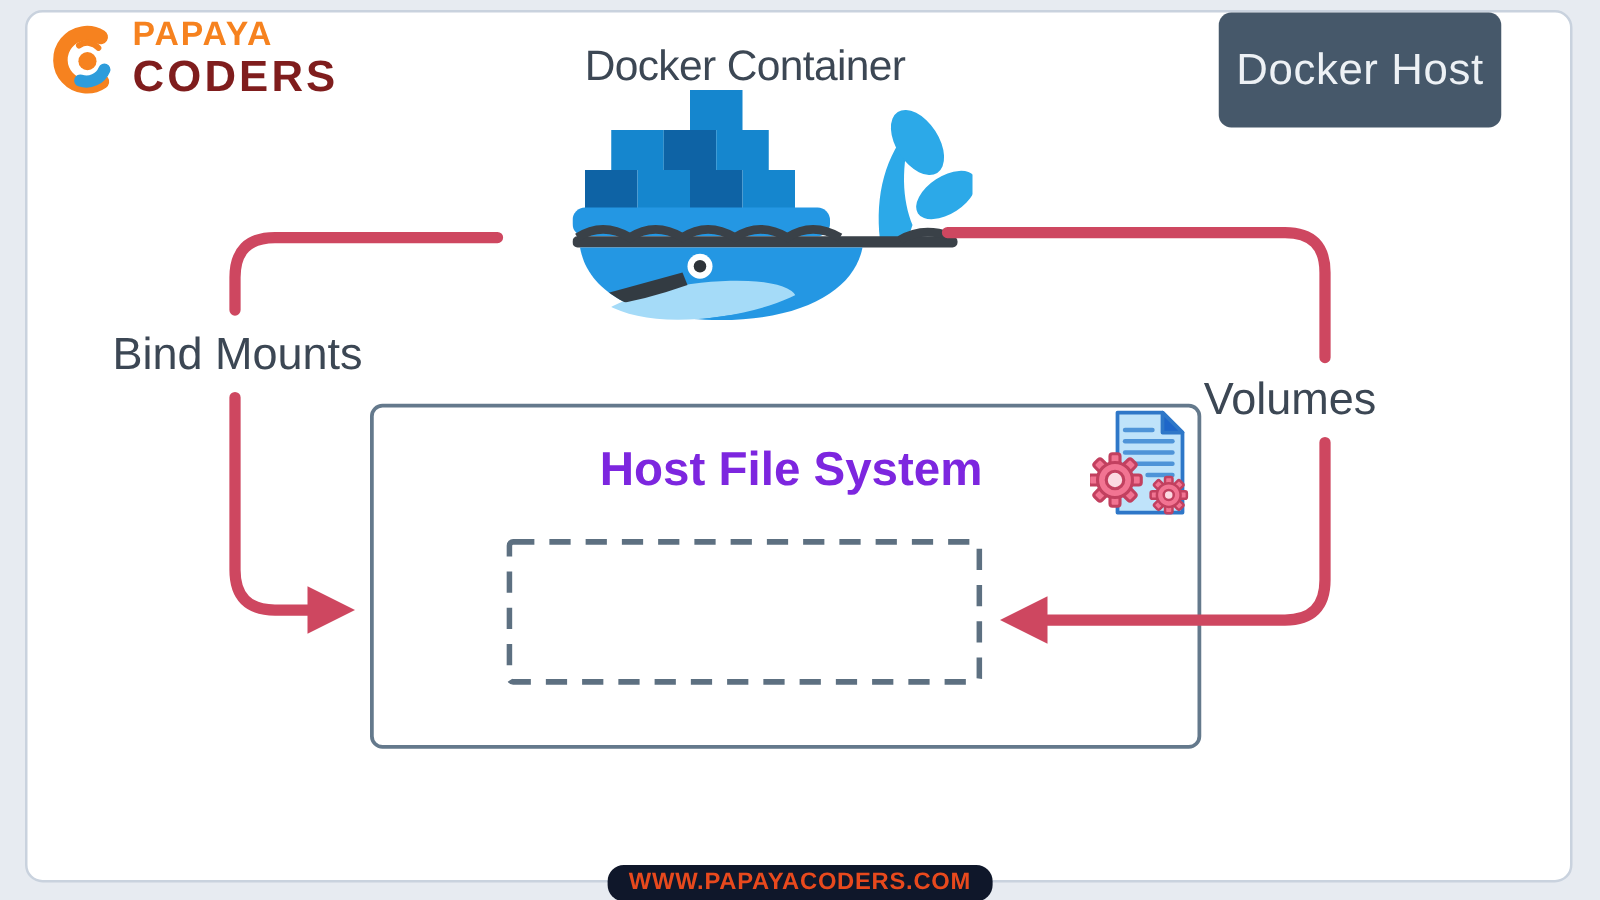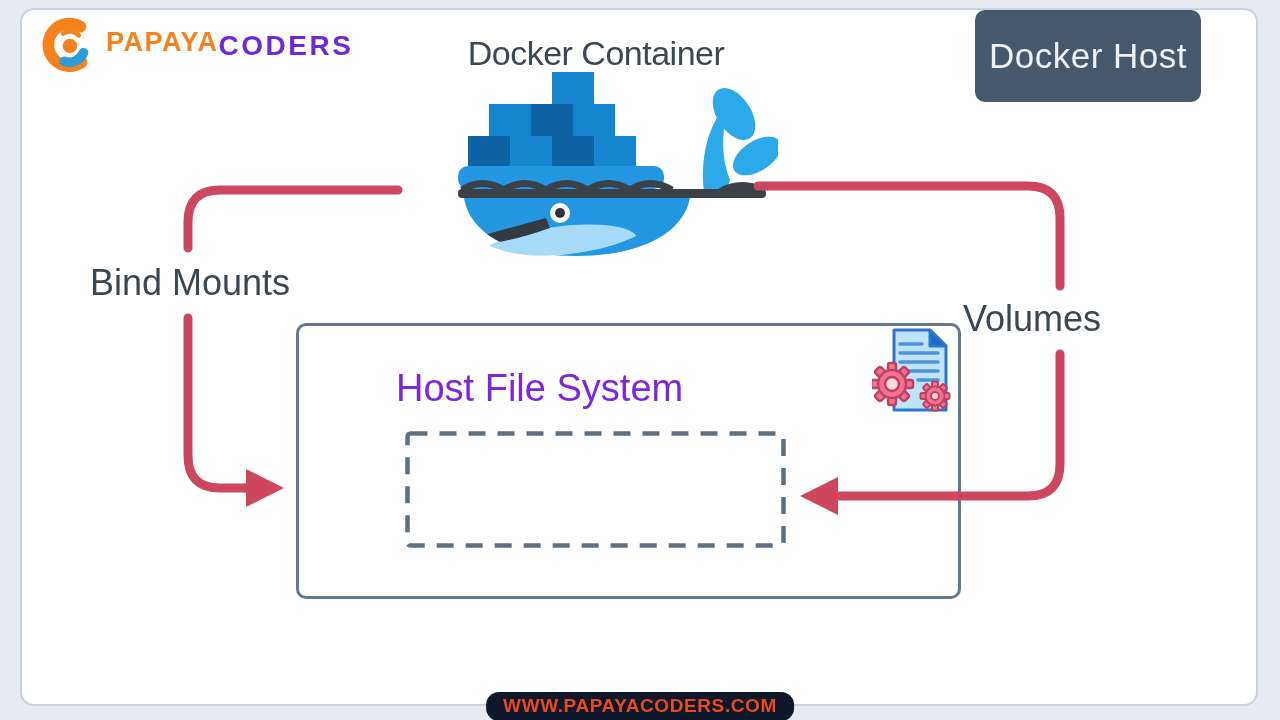--- a/index.html
+++ b/index.html
@@ -8,23 +8,23 @@
     background:#E7EBF1;
     font-family:"Liberation Sans", sans-serif;
     position:relative;
   }
   .card {
     position:absolute; left:20px; top:8px; width:1238px; height:698px;
     background:#FFFFFF; border:2px solid #C9D2DE; border-radius:14px;
   }
   
   .logo { position:absolute; left:40px; top:14px; display:flex; align-items:center; gap:8px; }
-  .logo-words { display:flex; flex-direction:row; line-height:1.0;justify-content:space-between; }
+  .logo-words { display:flex; flex-direction:column; line-height:1.0;justify-content:space-between; }
   .logo-w1 { color:#F6821F; font-weight:700; font-size:27px; letter-spacing:1.5px; }
-  .logo-w2 { color:#6d28d9; font-weight:700; font-size:28px; letter-spacing:2.5px; margin-top:3px; }
+  .logo-w2 { color:#7f1d1d; font-weight:700; font-size:35px; letter-spacing:2.5px; margin-top:3px; }
   
   .container-label {
     position:absolute; left:426px; top:34px; width:340px; text-align:center;
     font-size:34px; color:#3C4754; font-weight:500; letter-spacing:-0.5px;
   }
   .host-badge {
     position:absolute; left:975px; top:10px; width:226px; height:92px;
     background:#46586A; border-radius:10px;
     display:flex; align-items:center; justify-content:center;
   }
@@ -36,22 +36,22 @@
   .bind-label { left:60px; top:262px; width:260px; text-align:center; }
   .volumes-label { left:963px; top:298px; width:200px; text-align:left; }
   
   .arrows { position:absolute; left:0; top:0; width:1280px; height:720px; z-index:5; pointer-events:none; }
   
   .hfs-box {
     position:absolute; left:296px; top:323px; width:665px; height:276px;
     border:3px solid #64798C; border-radius:10px; background:#FFFFFF;
   }
   .hfs-title {
-    position:absolute; left:396px; top:355px; width:390px; text-align:left;
-    font-size:38px; font-weight:400; color:#7D26DF;margin-top:12px;
+    position:absolute; left:396px; top:355px; width:390px; text-align:right;
+    font-size:38px; font-weight:700; color:#7D26DF;
   }
   .doc-icon { position:absolute; left:872px; top:326px; }
   .dashed-box {
     position:absolute; left:405px; top:431px; width:381px; height:117px;
     display:flex; align-items:center; justify-content:center;
   }
   .dashed-box svg.dash { position:absolute; left:0; top:0; }
   .dashed-box .area-label {
     position:relative; font-size:37px; color:#36424E; font-weight:500; letter-spacing:-0.5px;
   }

